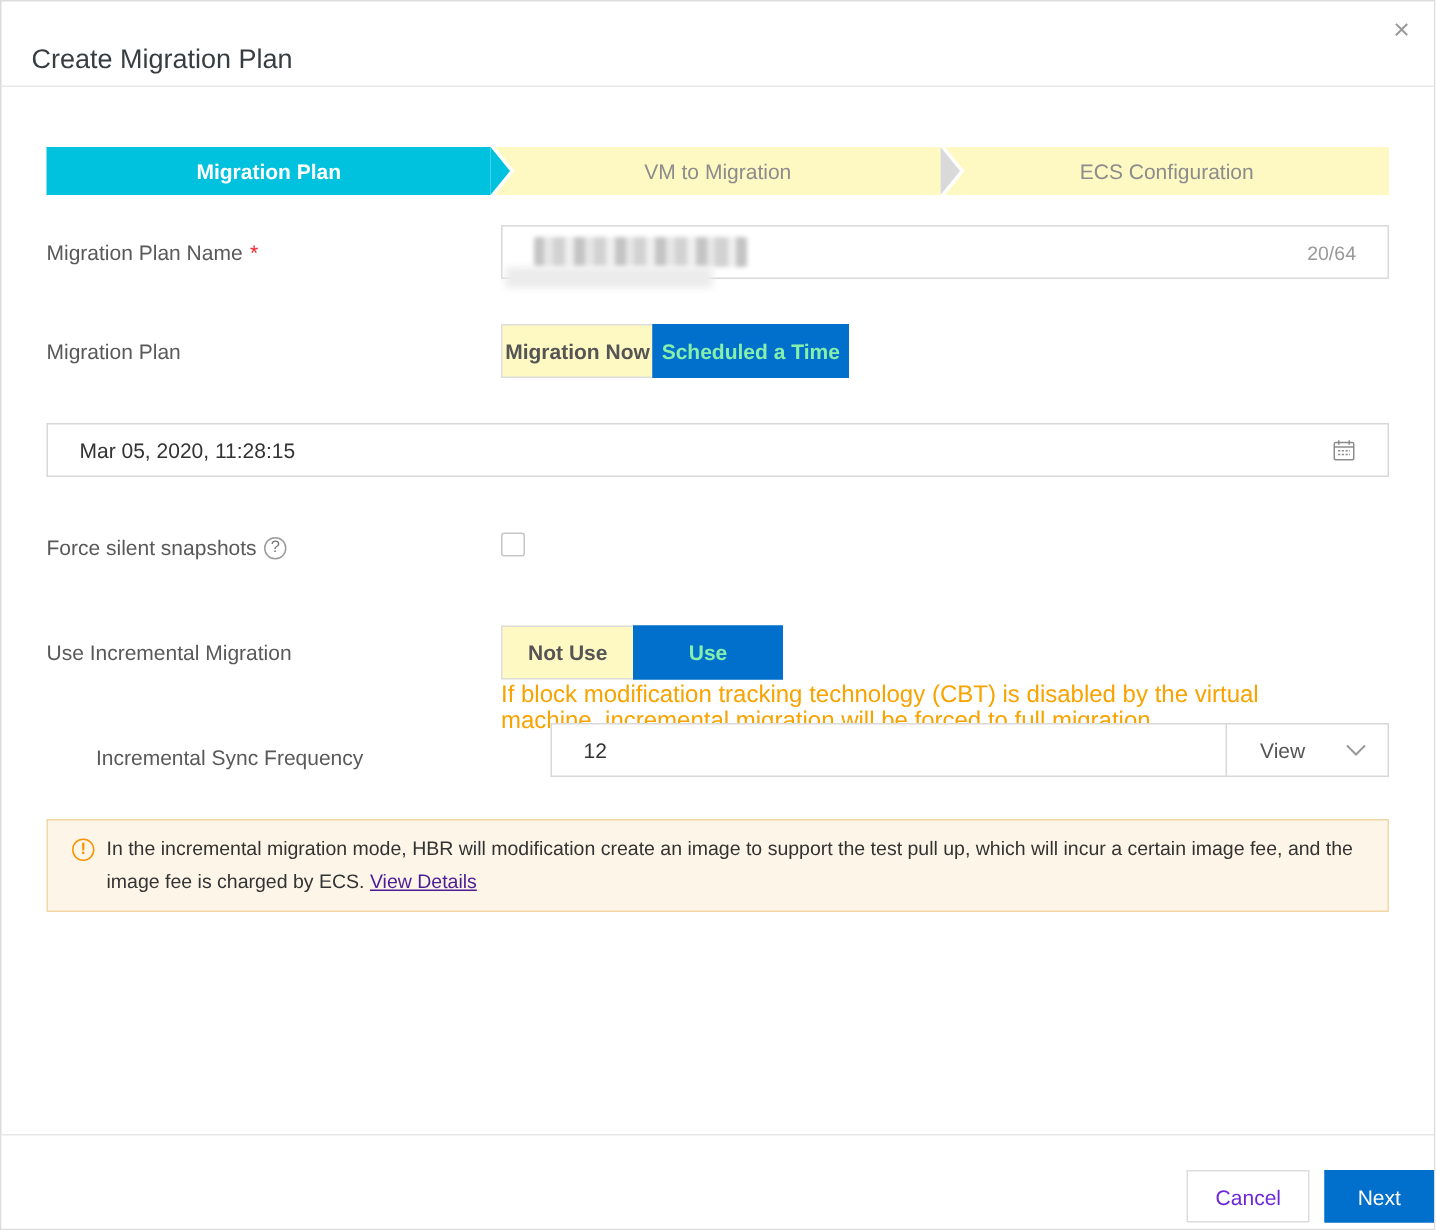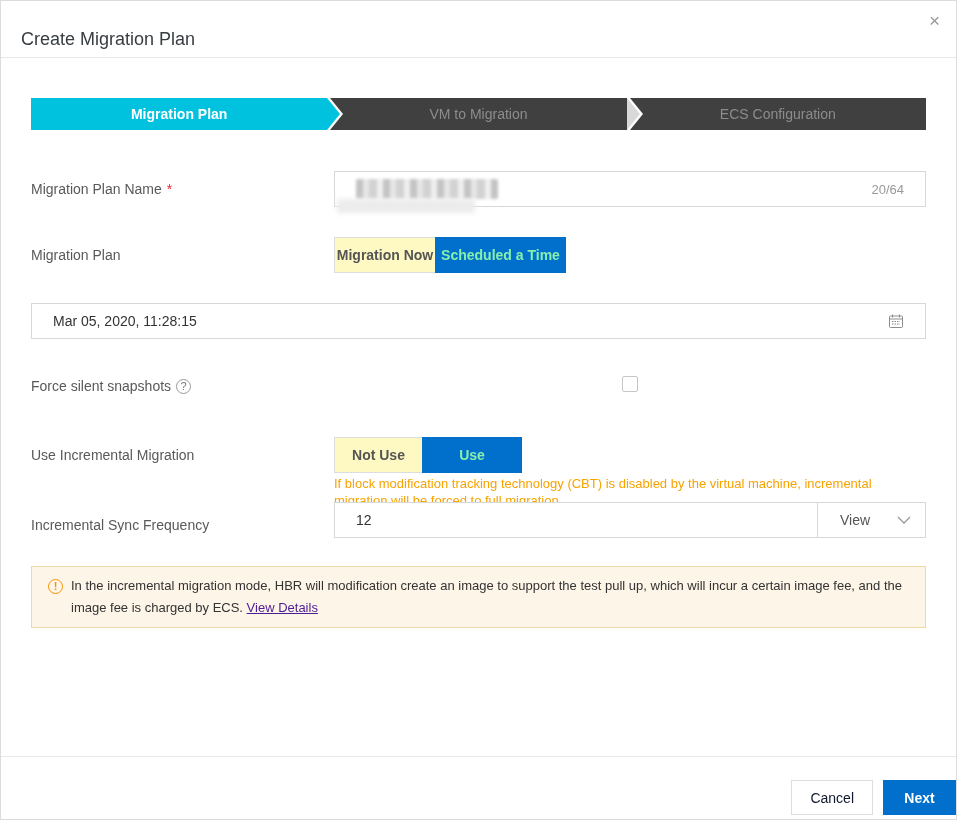--- a/index.html
+++ b/index.html
@@ -20,21 +20,21 @@
   .dlg-title { font-size:18px; font-weight:normal; color:#373d41; }
   .close-x {
     position:absolute; right:16px; top:10px; font-size:19px; color:#9a9a9a;
     cursor:pointer; line-height:1;
   }
   
   .dlg-body { padding:0 30px; }
   
   .steps { display:flex; height:32px; margin-top:40px; }
   .step {
-    position:relative; flex:1; background:#404040; color:#8c8c8c;
+    position:relative; flex:1; background:#fef9c3; color:#8c8c8c;
     font-size:14px; display:flex; align-items:center; justify-content:center;
     cursor:pointer;
   }
   .step:not(:last-child){ margin-right:3px; }
   .step:not(:last-child)::after {
     content:""; position:absolute; left:100%; top:0; z-index:2;
     border-top:16px solid transparent; border-bottom:16px solid transparent;
     border-left:13px solid #d9d9d9;
   }
   .step:not(:last-child)::before {
@@ -44,24 +44,24 @@
   }
   .step.active { background:#00c1de; color:#fff; font-weight:bold; }
   .step.active::after { border-left-color:#00c1de; }
   
   .row { display:flex; align-items:flex-start; }
   .row .label {
     width:303px; padding-top:10px; font-size:14px; color:#595959;
     display:flex; align-items:center; gap:5px; flex-shrink:0;
   }
   .row .control { flex:1; min-width:0; }
-  .mt24 { margin-top:41px; } .mt30 { margin-top:30px; }
-  .mt37 { margin-top:37px;text-align:center; } .mt41 { margin-top:41px; }
+  .mt24 { margin-top:20px; } .mt30 { margin-top:30px; }
+  .mt37 { margin-top:37px; } .mt41 { margin-top:41px; }
   .row-freq { margin-top:-7px; }
-  .row-freq .label { padding-top:15px; }
+  .row-freq .label { padding-top:15px;margin-left:33px; }
   .row-check .label { padding-top:2px; }
   .req { color:#f5222d; }
   
   .input {
     position:relative; height:36px; border:1px solid #d8d8d8; background:#fff;
     display:flex; align-items:center; padding:0 21px; font-size:14px; color:#333;
   }
   .counter { margin-left:auto; color:#999; font-size:13px; }
   .redacted-blur {
     display:inline-block; width:142px; height:20px;
@@ -95,21 +95,21 @@
     border-radius:2px; background:#fff; cursor:pointer;
   }
   
   .help-icon {
     display:inline-flex; width:15px; height:15px; border:1px solid #9b9b9b;
     border-radius:50%; color:#777; font-size:11px; align-items:center;
     justify-content:center; cursor:pointer; line-height:1;
   }
   
   .warn-text {
-    margin-top:2px; max-width:565px; font-size:13px; line-height:17px;
+    margin-top:2px; max-width:565px; font-size:16px; line-height:17px;
     color:#f7a300;
   }
   
   .freq-wrap { display:flex; position:relative; z-index:1; }
   .freq-input { flex:1; }
   .unit-select {
     width:109px; height:36px; border:1px solid #d8d8d8; margin-left:-1px;
     background:#fff; display:flex; align-items:center;
     justify-content:space-between; padding:0 14px 0 22px; font-size:14px;
     color:#555; cursor:pointer;
@@ -132,25 +132,25 @@
     border-top:1px solid #e8e8e8; background:#fff;
     display:flex; justify-content:flex-end; align-items:flex-start;
     padding-top:23px;
   }
   .btn {
     height:35px; font-size:14px; display:flex; align-items:center;
     justify-content:center; cursor:pointer;
   }
   .btn-cancel {
     min-width:78px; padding:0 18px; background:#fff; border:1px solid #ddd;
-    color:#0f172a; margin-right:10px;
+    color:#6d28d9; margin-right:10px;
   }
   .btn-next {
     min-width:73px; padding:0 18px; background:#0070cc; border:1px solid #0070cc;
-    color:#fff; font-weight:bold;
+    color:#fff; font-weight:normal;
   }
 </style>
 </head>
 <body>
 
 <div class="dialog">
 
   <div class="dlg-header">
     <h1 class="dlg-title">Create Migration Plan</h1>
     <span class="close-x">×</span>

